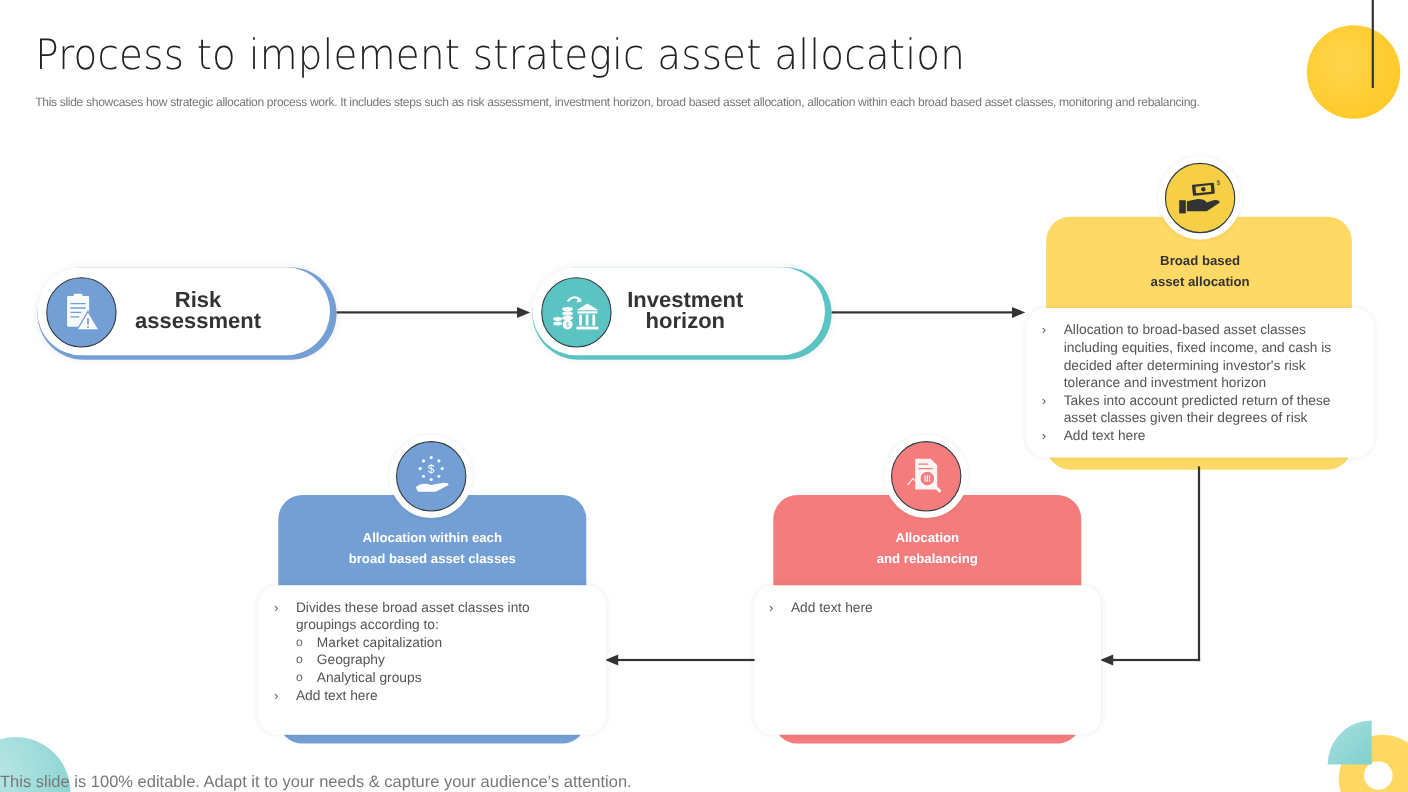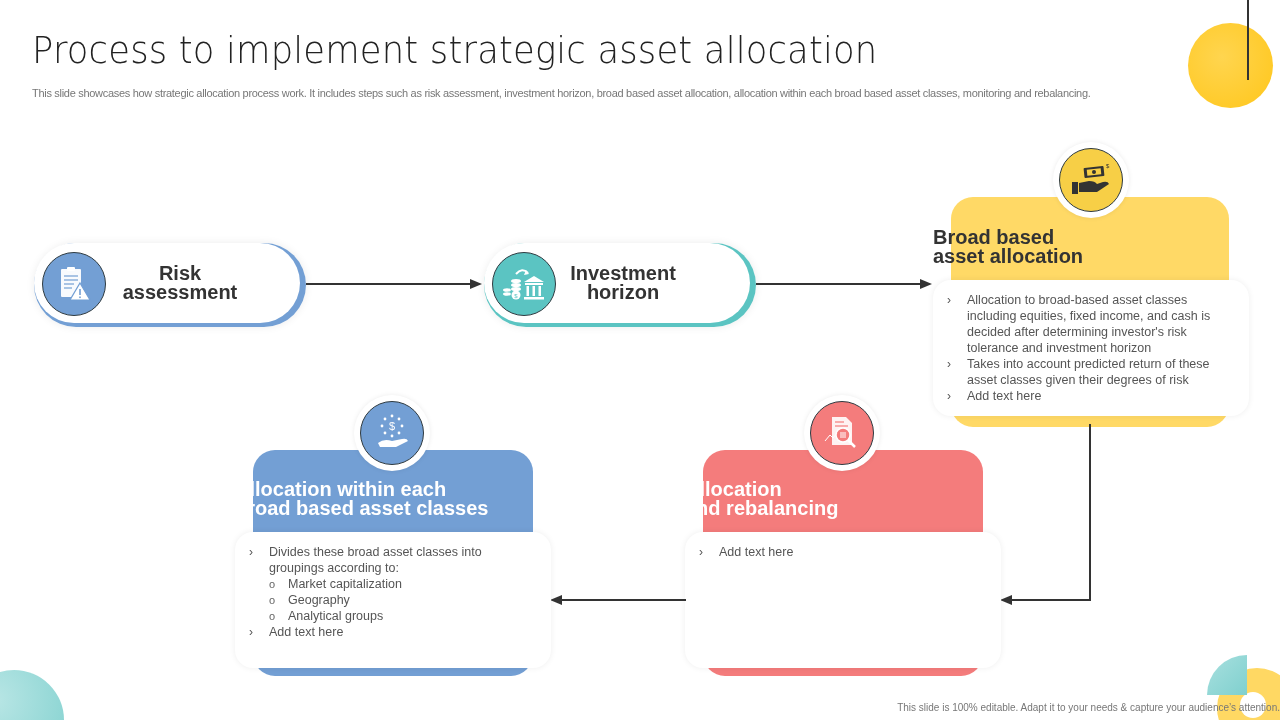--- a/index.html
+++ b/index.html
@@ -1,21 +1,21 @@
 <!DOCTYPE html>
 <html><head>
 <meta charset="utf-8">
 <style>
   * { box-sizing: border-box; margin: 0; padding: 0; }
   html, body { width: 1280px; height: 720px; overflow: hidden; background: #ffffff; }
   body { position: relative; font-family: "Liberation Sans", sans-serif; color: #333; }
 
   .title { position: absolute; left: 32px; top: 28px; font-size: 38px; font-weight: 400; color: #222; letter-spacing: 0.2px; font-family: "DejaVu Sans", sans-serif; font-weight: 300; transform: scaleX(0.93); transform-origin: left; }
   .subtitle { position: absolute; left: 32px; top: 86px; width: 1100px; font-size: 11px; line-height: 14px; color: #777; letter-spacing: -0.3px; }
-  .footer { position: absolute; left: 0; width: 1280px; top: 702px; text-align: right; font-size: 10px; color: #777; }
+  .footer { position: absolute; left: 0; width: 1280px; top: 702px; text-align: left; font-size: 15px; color: #777; }
 
   .deco { position: absolute; border-radius: 50%; }
   .deco-top { left: 1188px; top: 23px; width: 85px; height: 85px; background: radial-gradient(circle at 40% 40%, #ffd54f, #ffc61a); }
   .deco-line { position: absolute; left: 1247px; top: 0; width: 2px; height: 80px; background: #333; }
   .deco-bl { left: -36px; top: 670px; width: 100px; height: 100px; background: radial-gradient(circle at 30% 30%, #b9e6e5, #7fd0ce); }
   .deco-br-ring { left: 1217px; top: 668px; width: 80px; height: 80px; background: #ffd863; }
   .deco-br-hole { left: 1240px; top: 692px; width: 26px; height: 26px; background: #fff; border-radius: 50%; position: absolute; }
   .deco-br-quarter { position: absolute; left: 1207px; top: 655px; width: 40px; height: 40px; background: linear-gradient(135deg, #a9e0df, #7fd0ce); border-top-left-radius: 40px; }
 
   
@@ -27,21 +27,21 @@
 
   
   .hline { position: absolute; height: 2px; background: #333; }
   .vline { position: absolute; width: 2px; background: #333; }
   .ahead-r { position: absolute; width: 0; height: 0; border-top: 5px solid transparent; border-bottom: 5px solid transparent; border-left: 12px solid #333; }
   .ahead-l { position: absolute; width: 0; height: 0; border-top: 5px solid transparent; border-bottom: 5px solid transparent; border-right: 12px solid #333; }
 
   
   .card { position: absolute; }
   .card .head { position: absolute; left: 18px; right: 18px; top: 0; border-radius: 22px 22px 0 0; }
-  .card .head-title { position: absolute; left: 0; right: 0; font-weight: 700; font-size: 20px; line-height: 19px; white-space: pre-line; }
+  .card .head-title { position: absolute; left: 0; right: 0; text-align: center; font-weight: 700; font-size: 12px; line-height: 19px; white-space: pre-line; }
   .card .body { position: absolute; left: 0; right: 0; background: #fff; border-radius: 18px; box-shadow: 0 0 6px rgba(0,0,0,0.07); padding: 12px 14px 10px 14px; font-size: 12.5px; line-height: 16px; color: #555; }
   .card .icon-wrap { position: absolute; width: 76px; height: 76px; border-radius: 50%; background: #fff; box-shadow: 0 0 5px rgba(0,0,0,0.08); display: flex; align-items: center; justify-content: center; }
   .card .icon-circle { width: 64px; height: 64px; border-radius: 50%; border: 1px solid #2e3a40; display: flex; align-items: center; justify-content: center; }
 
   ul.bul { list-style: none; }
   ul.bul > li { position: relative; padding-left: 20px; }
   ul.bul > li::before { content: "\203A"; position: absolute; left: 0; top: 0; color: #555; font-size: 12px; }
   ul.sub { list-style: none; }
   ul.sub > li { position: relative; padding-left: 19px; }
   ul.sub > li::before { content: "o"; position: absolute; left: 0; top: 0; font-size: 11px; color: #666; }

